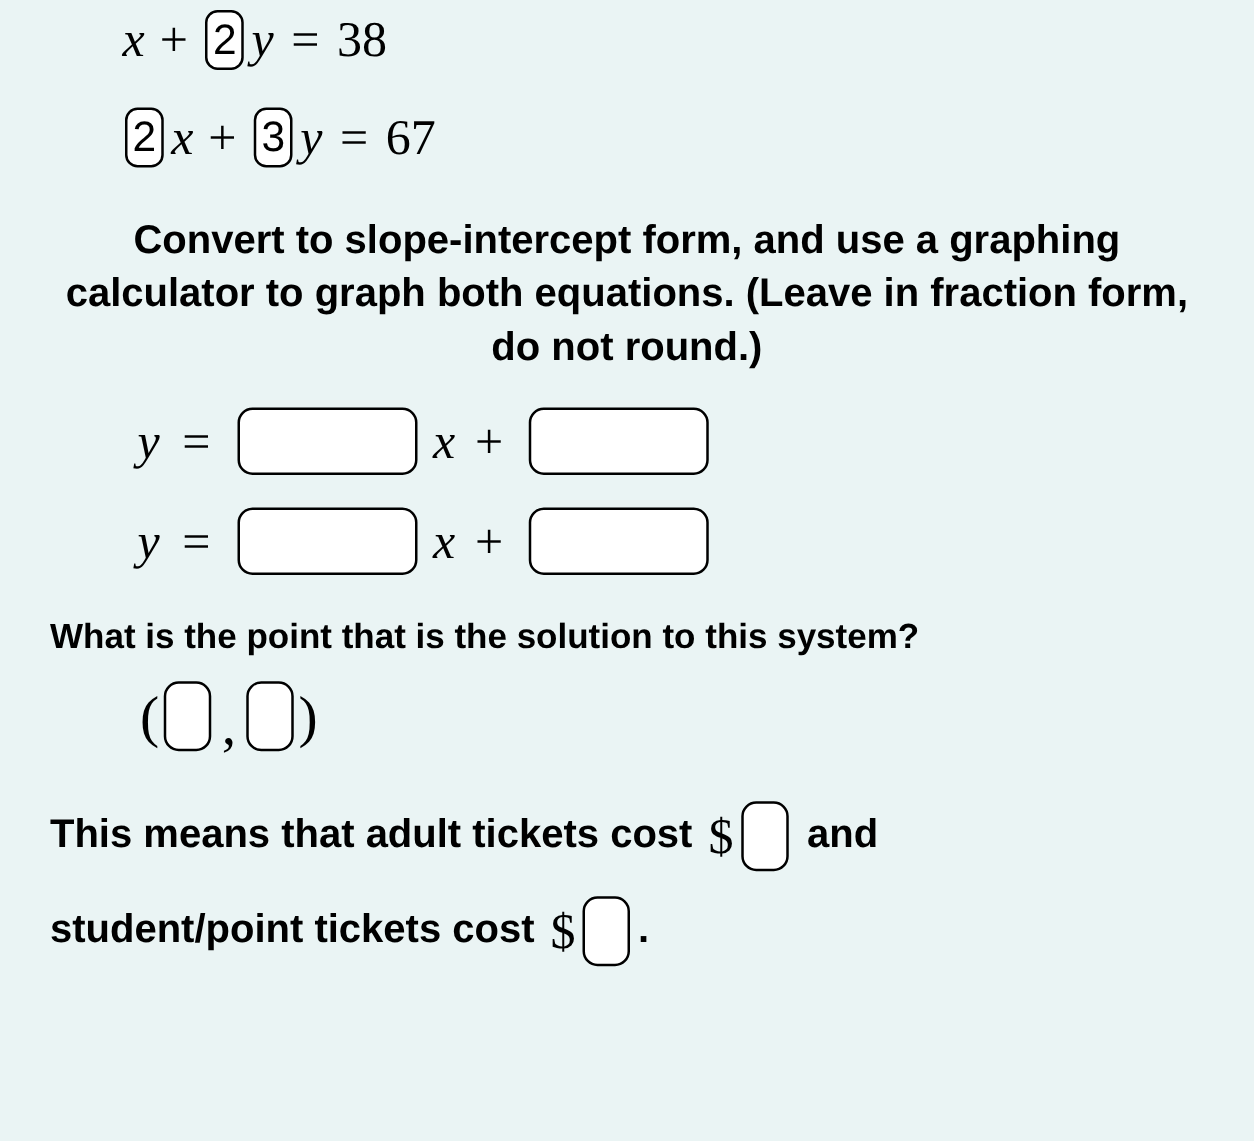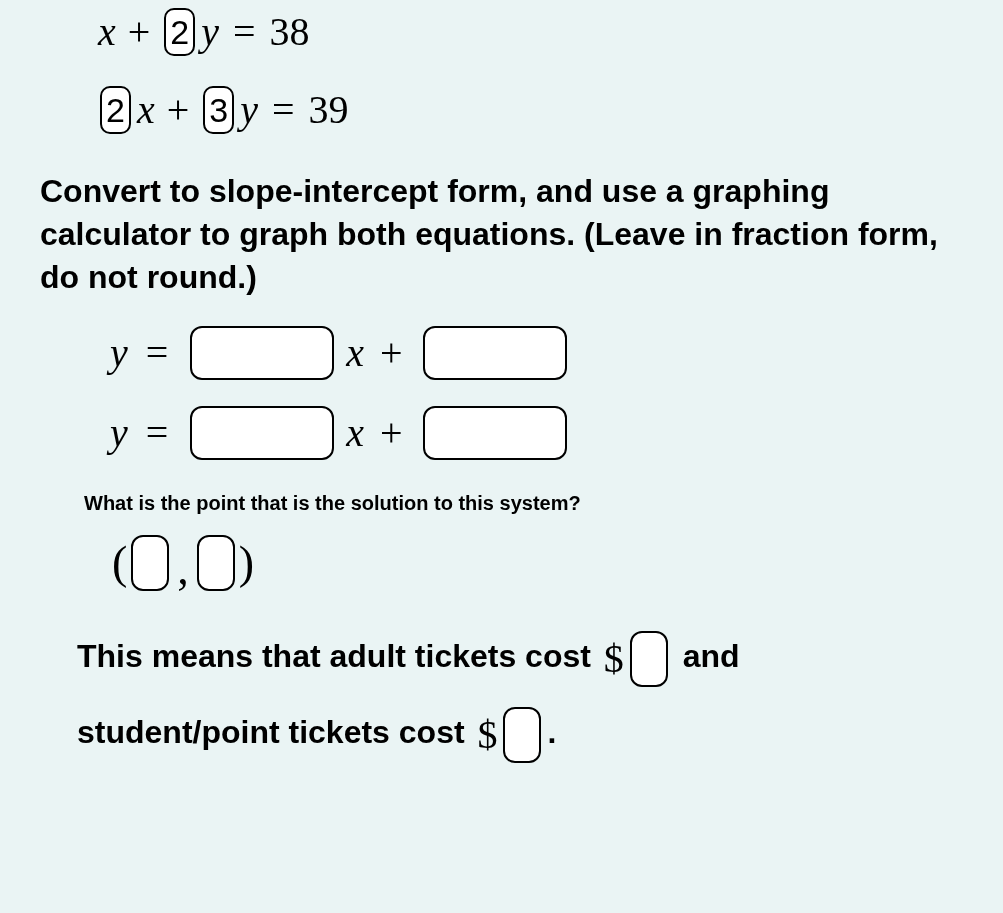--- a/index.html
+++ b/index.html
@@ -46,20 +46,21 @@
     padding: 0 4px;
     margin: 0 2px;
     box-sizing: border-box;
   }
   .instruction {
     font-family: Arial, Helvetica, sans-serif;
     font-weight: bold;
     font-size: 32px;
     margin-top: 36px;
     line-height: 1.35;
+    text-align: center;
   }
   .slope-line {
     font-family: "Times New Roman", Times, serif;
     font-style: italic;
     font-size: 40px;
     margin-left: 70px;
     margin-top: 26px;
     display: flex;
     align-items: center;
     gap: 8px;
@@ -70,24 +71,23 @@
     border-radius: 12px;
     background: #fff;
     width: 140px;
     height: 50px;
     margin: 0 4px;
     vertical-align: middle;
   }
   .question {
     font-family: Arial, Helvetica, sans-serif;
     font-weight: bold;
-    font-size: 20px;
+    font-size: 28px;
     margin-top: 30px;
     line-height: 1.35;
-    margin-left: 44px;
   }
   .point-line {
     font-family: "Times New Roman", Times, serif;
     font-size: 46px;
     margin-left: 70px;
     margin-top: 18px;
     display: flex;
     align-items: center;
     gap: 0;
   }
@@ -102,21 +102,20 @@
     vertical-align: middle;
   }
   .paren { font-style: normal; padding: 0 2px; }
   .comma { font-style: normal; padding: 0 6px; position: relative; top: 6px; }
   .final {
     font-family: Arial, Helvetica, sans-serif;
     font-weight: bold;
     font-size: 32px;
     margin-top: 30px;
     line-height: 1.9;
-    margin-left: 37px;
   }
   .dollar {
     font-family: "Times New Roman", Times, serif;
     font-weight: normal;
     font-size: 40px;
     vertical-align: middle;
     padding-left: 4px;
   }
   .inline-box {
     display: inline-block;
@@ -143,21 +142,21 @@
     <span class="rhs">38</span>
   </div>
 
   <div class="math-line second">
     <span class="small-box">2</span>
     <span class="var">x</span>
     <span class="op">+</span>
     <span class="small-box">3</span>
     <span class="var">y</span>
     <span class="eq">=</span>
-    <span class="rhs">39</span>
+    <span class="rhs">67</span>
   </div>
 
   <div class="instruction">Convert to slope-intercept form, and use a graphing calculator to graph both equations. (Leave in fraction form, do not round.)</div>
 
   <div class="slope-line">
     <span class="var">y</span>
     <span class="eq">=</span>
     <span class="wide-box"></span>
     <span class="var">x</span>
     <span class="op" style="font-style:normal;">+</span>

